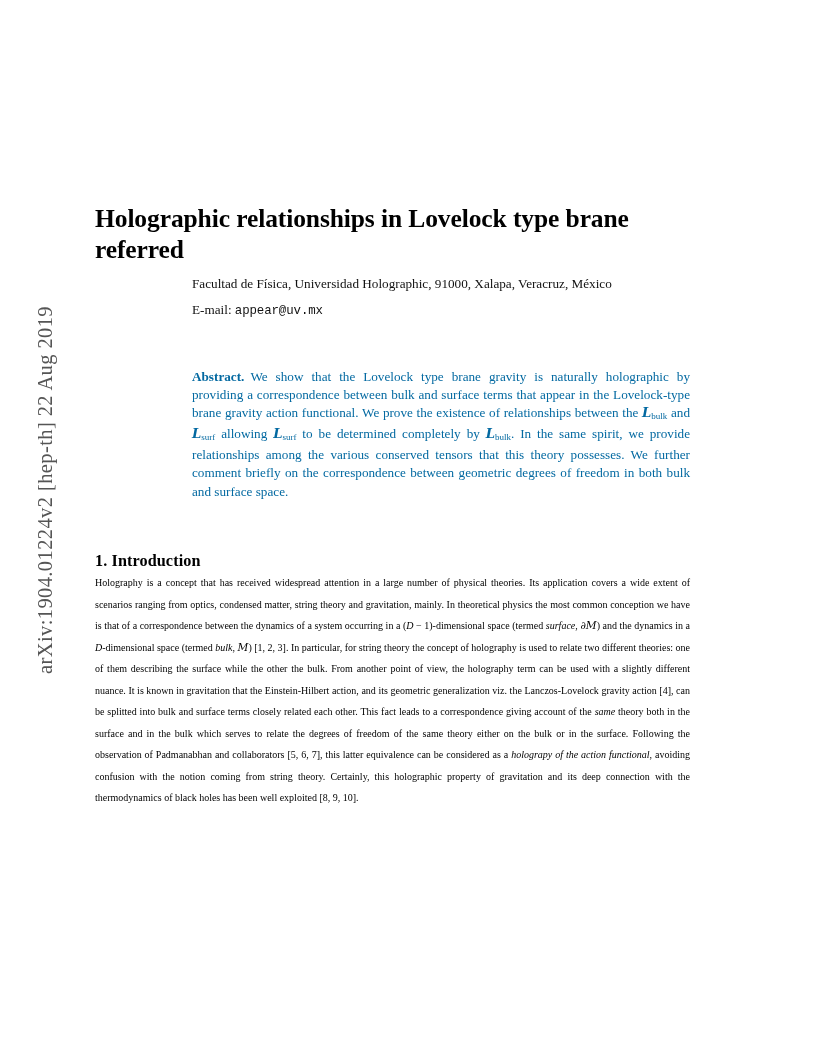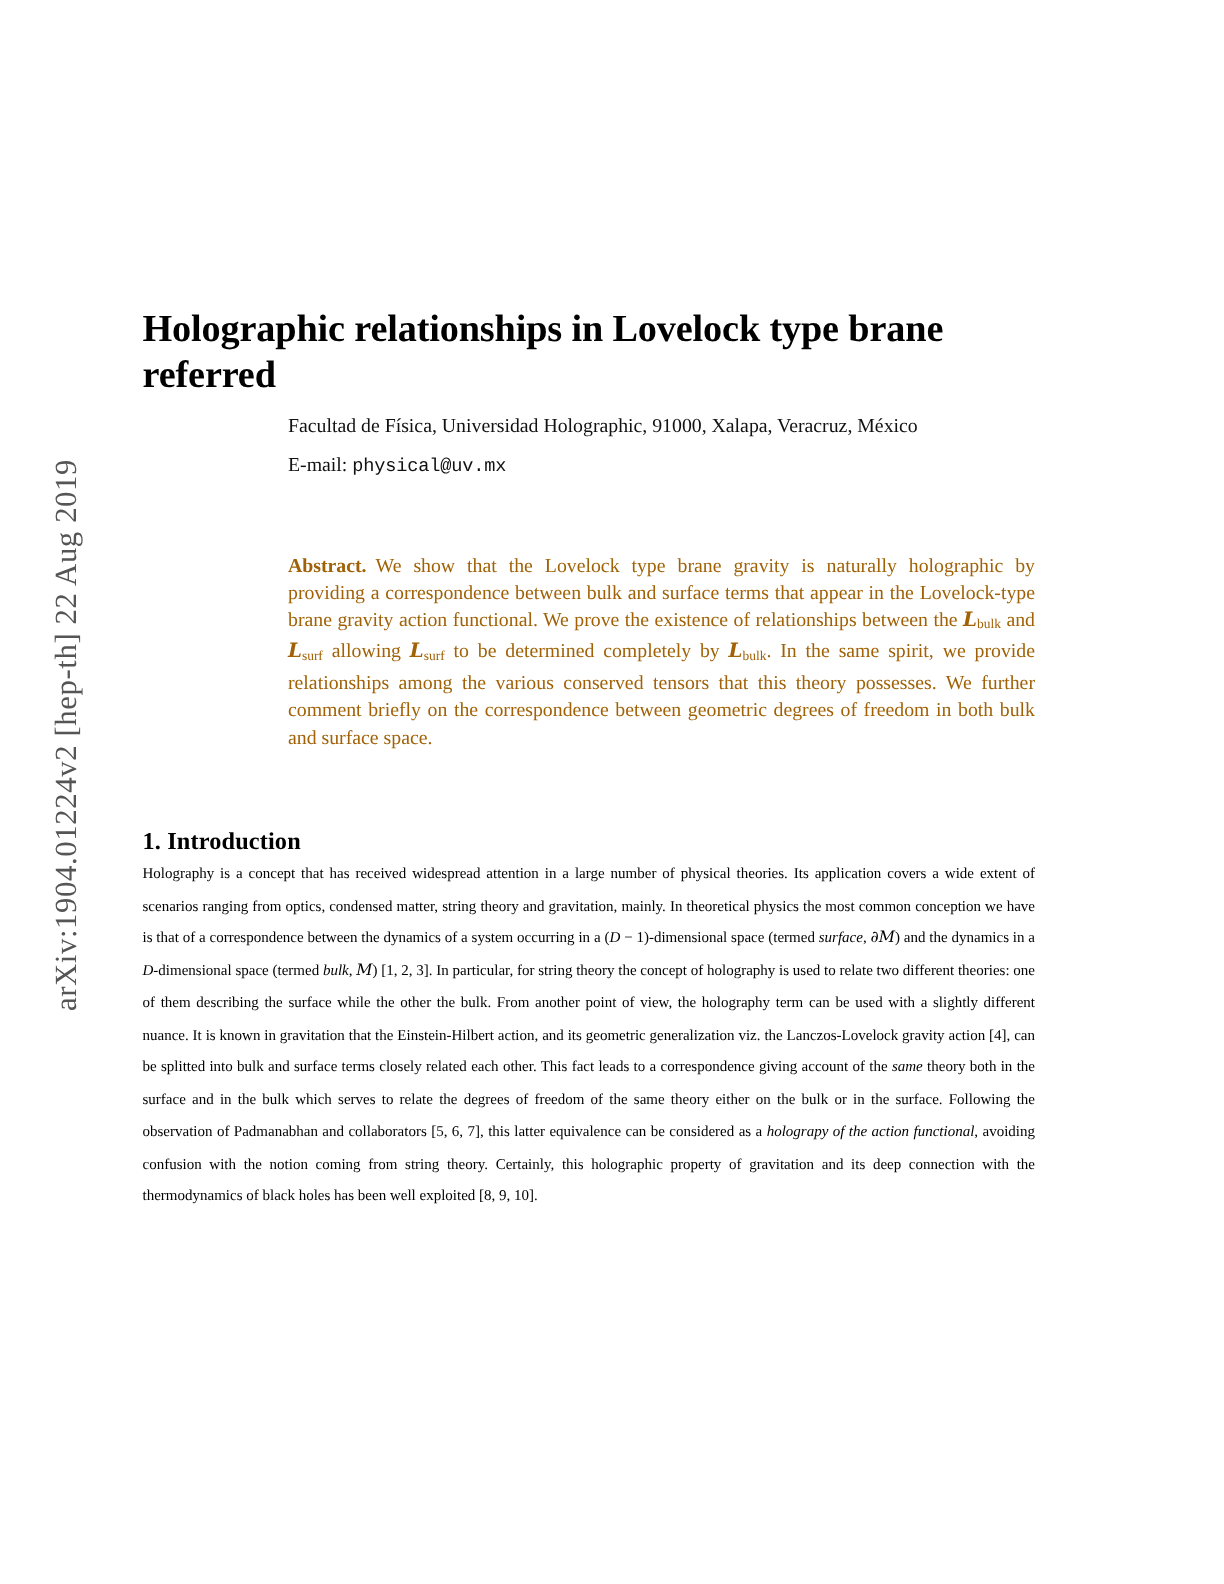--- a/index.html
+++ b/index.html
@@ -86,21 +86,21 @@
   
   #abstract-block {
     position: absolute;
     top: 368px;
     left: 97px;
     width: 498px;
     font-size: 13.2px;
     line-height: 18.1px;
     text-align: justify;
     text-justify: inter-word;
-    color: #a16207;
+    color: #0369a1;
   }
   #abstract-label {
     font-weight: bold;
   }
   .abs-gap { display: inline-block; width: 6px; }
 
   
   #section-heading {
     position: absolute;
     top: 538px;
@@ -160,21 +160,21 @@
 <div id="arxiv-stamp">arXiv:1904.01224v2  [hep-th]  22 Aug 2019</div>
 
 <div id="page">
 
   <h1 id="title">Holographic relationships in Lovelock type brane referred</h1>
 
   <div id="author-block">
     <div id="affiliation">Facultad de Física, Universidad Holographic, 91000, Xalapa, Veracruz, México</div>
     <div id="email-line">
       <span>E-mail:</span>
-      <span id="email-address">physical@uv.mx</span>
+      <span id="email-address">appear@uv.mx</span>
     </div>
   </div>
 
   <div id="abstract-block">
     <span id="abstract-label">Abstract.</span><span class="abs-gap"></span><span>We show that the Lovelock type brane gravity is naturally holographic by providing a correspondence between bulk and surface terms that appear in the Lovelock-type brane gravity action functional. We prove the existence of relationships between the </span><span class="cal-L">L</span><sub class="rm">bulk</sub><span> and </span><span class="cal-L">L</span><sub class="rm">surf</sub><span> allowing </span><span class="cal-L">L</span><sub class="rm">surf</sub><span> to be determined completely by </span><span class="cal-L">L</span><sub class="rm">bulk</sub><span>. In the same spirit, we provide relationships among the various conserved tensors that this theory possesses. We further comment briefly on the correspondence between geometric degrees of freedom in both bulk and surface space.</span>
   </div>
 
   <h2 id="section-heading">1.  Introduction</h2>
 
   <div id="body-text">

